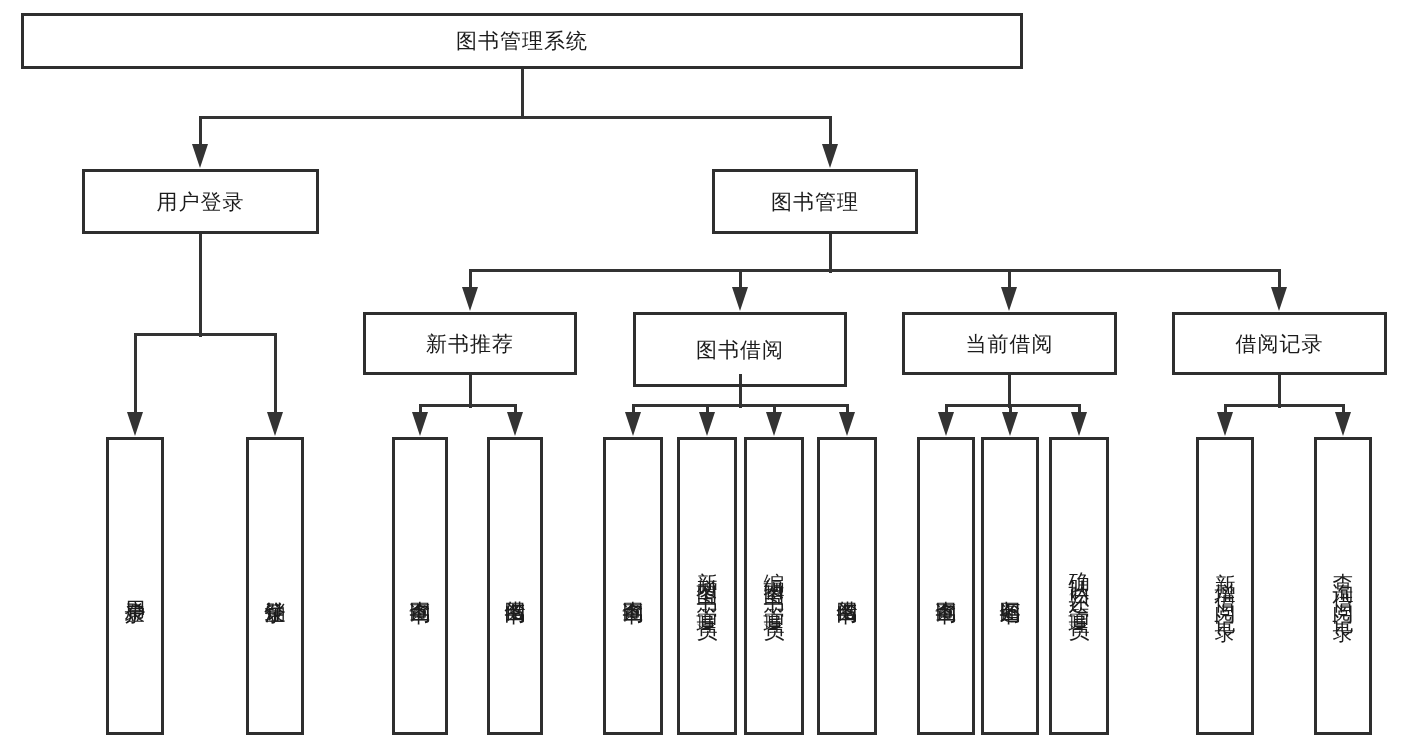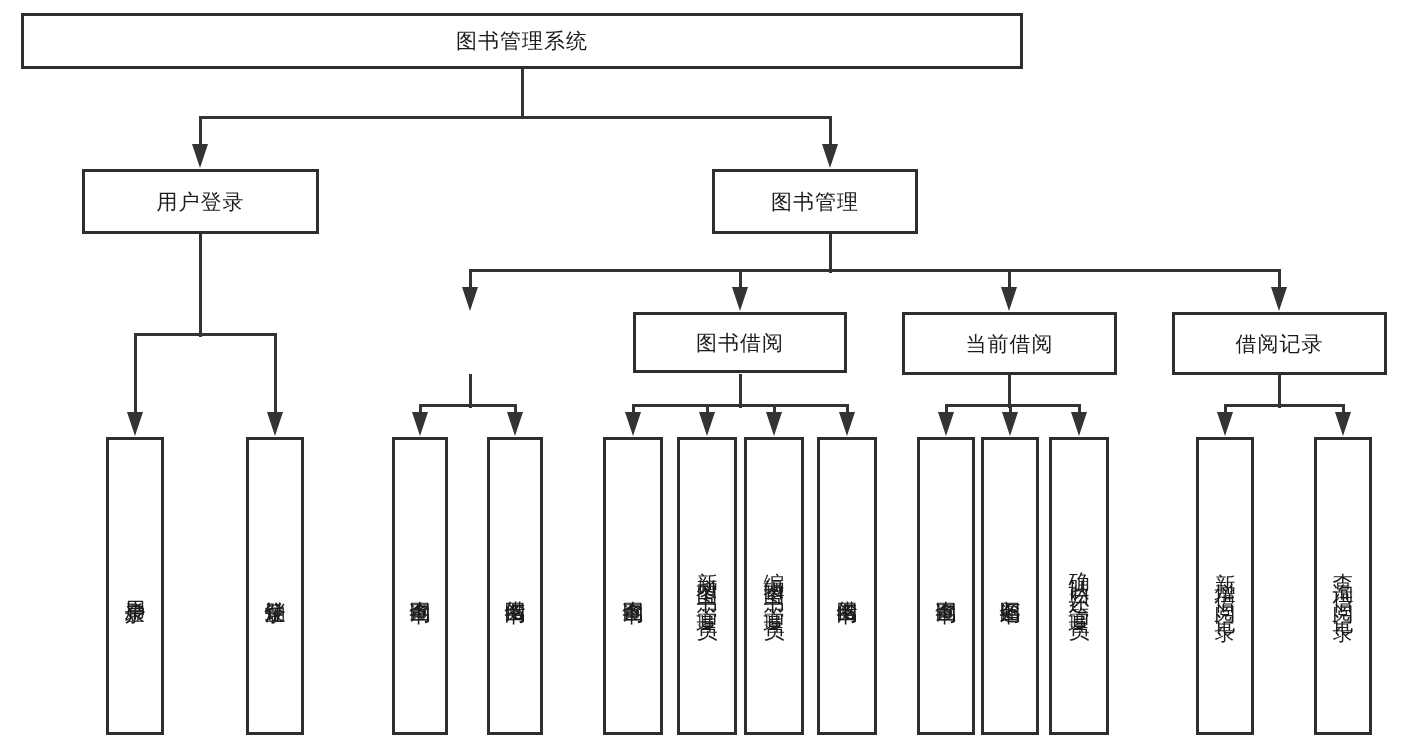--- a/index.html
+++ b/index.html
@@ -95,21 +95,24 @@
     <span>图书管理系统</span>
   </div>
 
   <div class="box" style="left:82px;top:169px;width:237px;height:65px">
     <span>用户登录</span>
   </div>
   <div class="box" style="left:712px;top:169px;width:206px;height:65px">
     <span>图书管理</span>
   </div>
 
-  <div class="box" style="left:633px;top:312px;width:214px;height:61px">
+  <div class="box" style="left:363px;top:312px;width:214px;height:63px">
+    <span>新书推荐</span>
+  </div>
+  <div class="box" style="left:633px;top:312px;width:214px;height:75px">
     <span>图书借阅</span>
   </div>
   <div class="box" style="left:1172px;top:312px;width:215px;height:63px">
     <span>借阅记录</span>
   </div>
   <div class="box" style="left:902px;top:312px;width:215px;height:63px">
     <span>当前借阅</span>
   </div>
 
   <div class="box" style="left:106px;top:437px;width:58px;height:298px">

